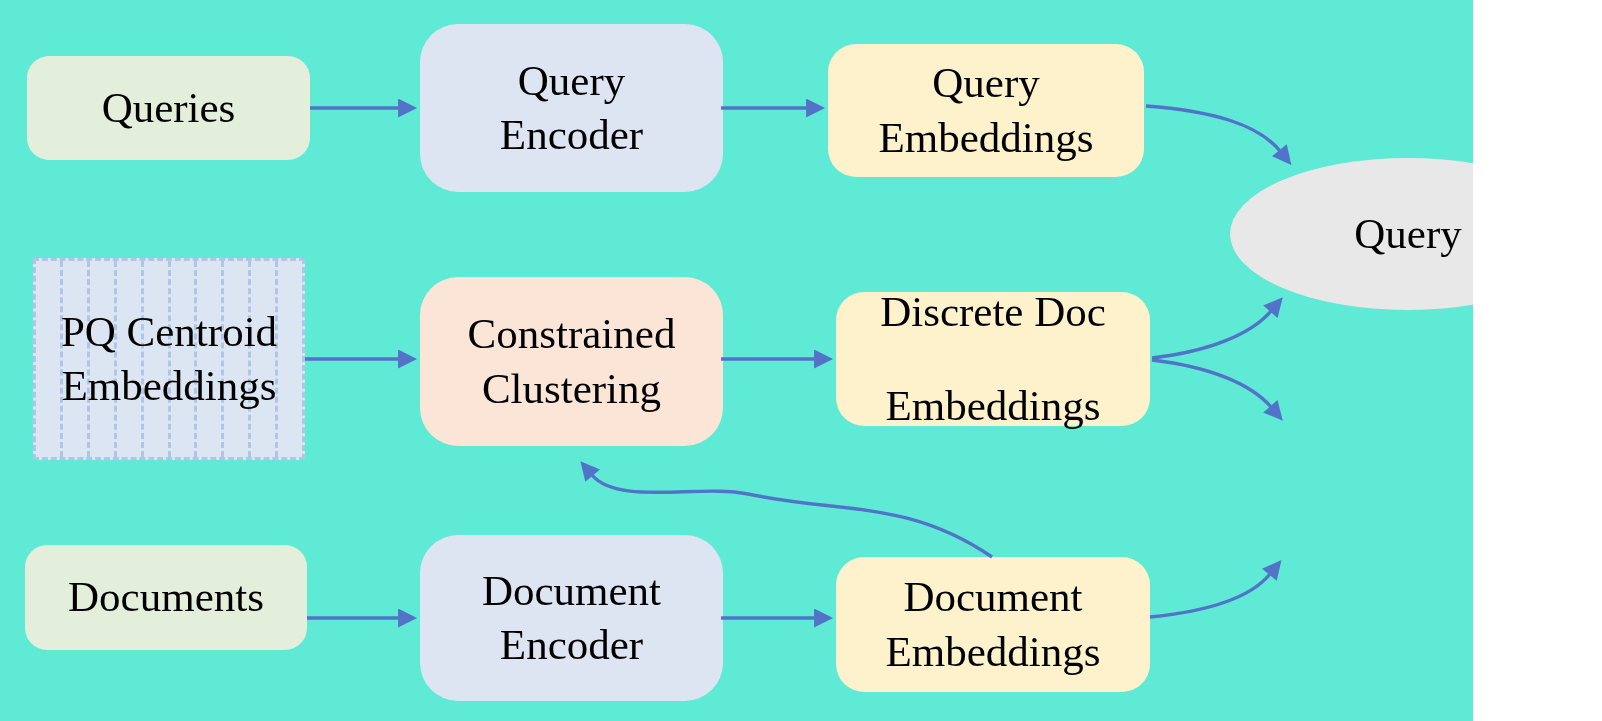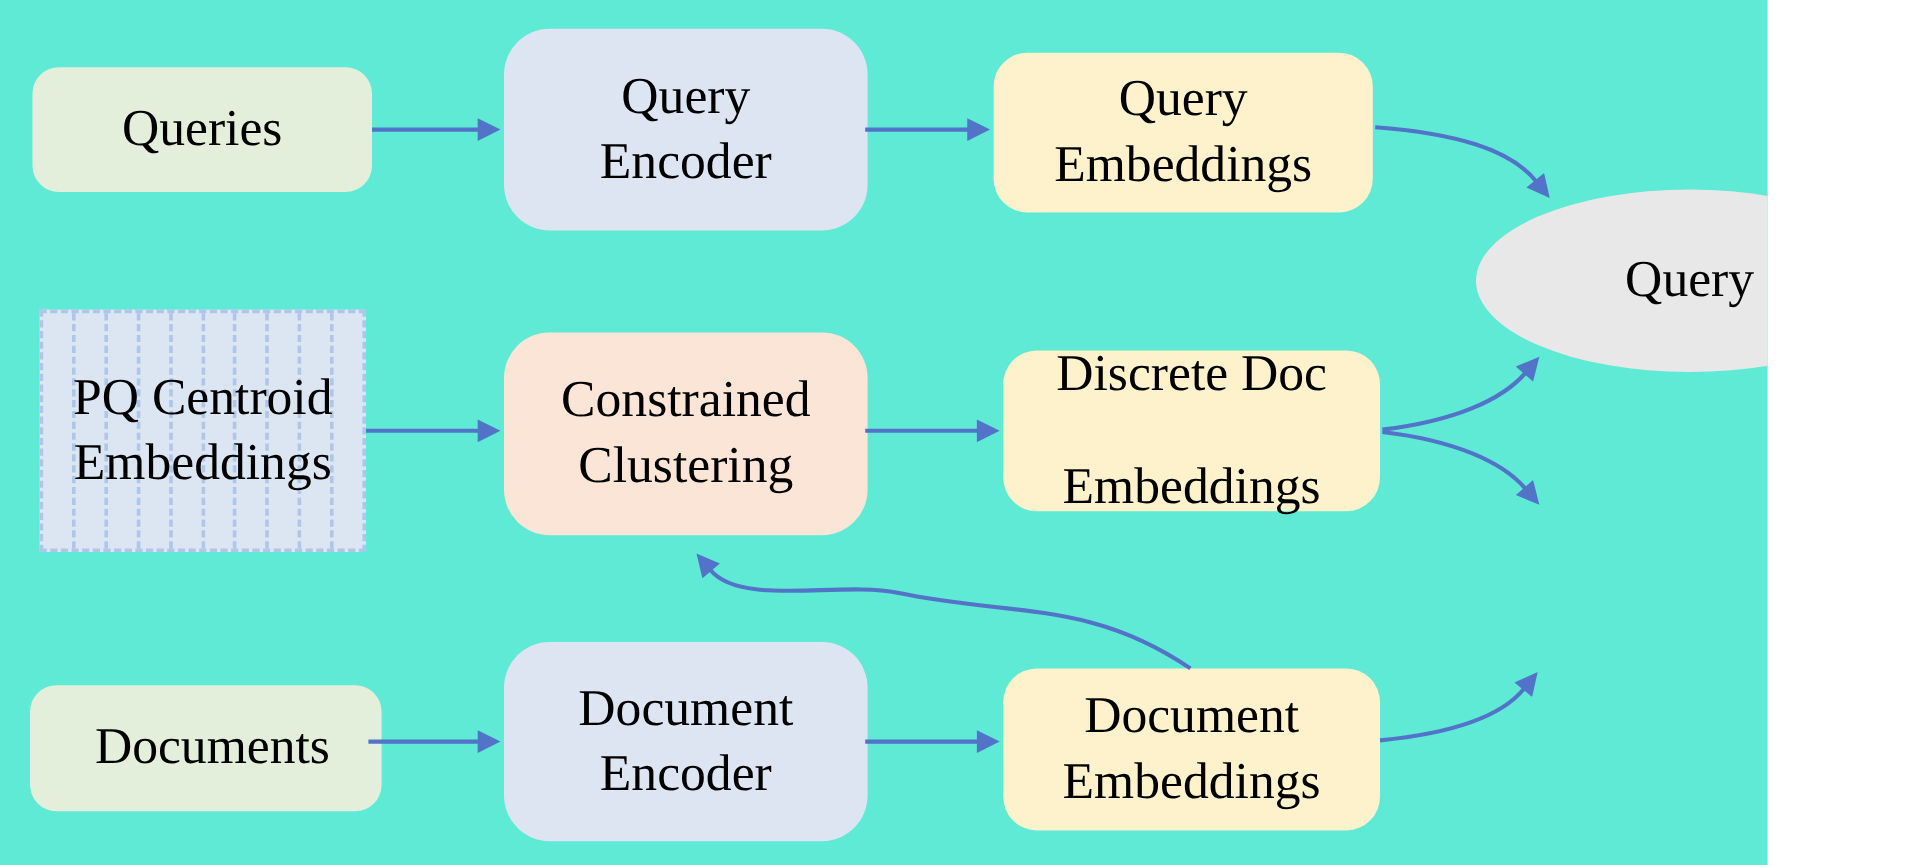--- a/index.html
+++ b/index.html
@@ -19,21 +19,21 @@
     text-align:center;
     z-index:1;
   }
   .node span{white-space:nowrap;}
   #n-queries {left:27px;  top:56px;  width:283px;height:104px;background:var(--green); border-radius:22px;}
   #n-qenc    {left:420px; top:24px;  width:303px;height:168px;background:var(--blue);  border-radius:38px;}
   #n-qemb    {left:828px; top:44px;  width:316px;height:133px;background:var(--yellow);border-radius:28px;}
   #n-pq      {left:33px;  top:258px; width:272px;height:202px;}
   #n-cc      {left:420px; top:277px; width:303px;height:169px;background:var(--peach); border-radius:38px;}
   #n-dd      {left:836px; top:292px; width:314px;height:134px;background:var(--yellow);border-radius:28px;gap:39px;}
-  #n-docs    {left:25px;  top:571px; width:282px;height:105px;background:var(--green); border-radius:22px;padding-left:11px;}
+  #n-docs    {left:25px;  top:545px; width:282px;height:105px;background:var(--green); border-radius:22px;}
   #n-denc    {left:420px; top:535px; width:303px;height:166px;background:var(--blue);  border-radius:38px;}
   #n-demb    {left:836px; top:557px; width:314px;height:135px;background:var(--yellow);border-radius:28px;}
   #n-rank    {left:1230px;top:158px; width:356px;height:152px;background:var(--gray);  border-radius:50%;}
   #n-mse     {left:1233px;top:422px; width:352px;height:148px;background:var(--gray);  border-radius:50%;}
 
   .stripe-box{
     position:absolute;inset:0;
     background:var(--stripe_fill);
     border:3px dashed var(--stripe_dash);
     display:flex;box-sizing:border-box;

